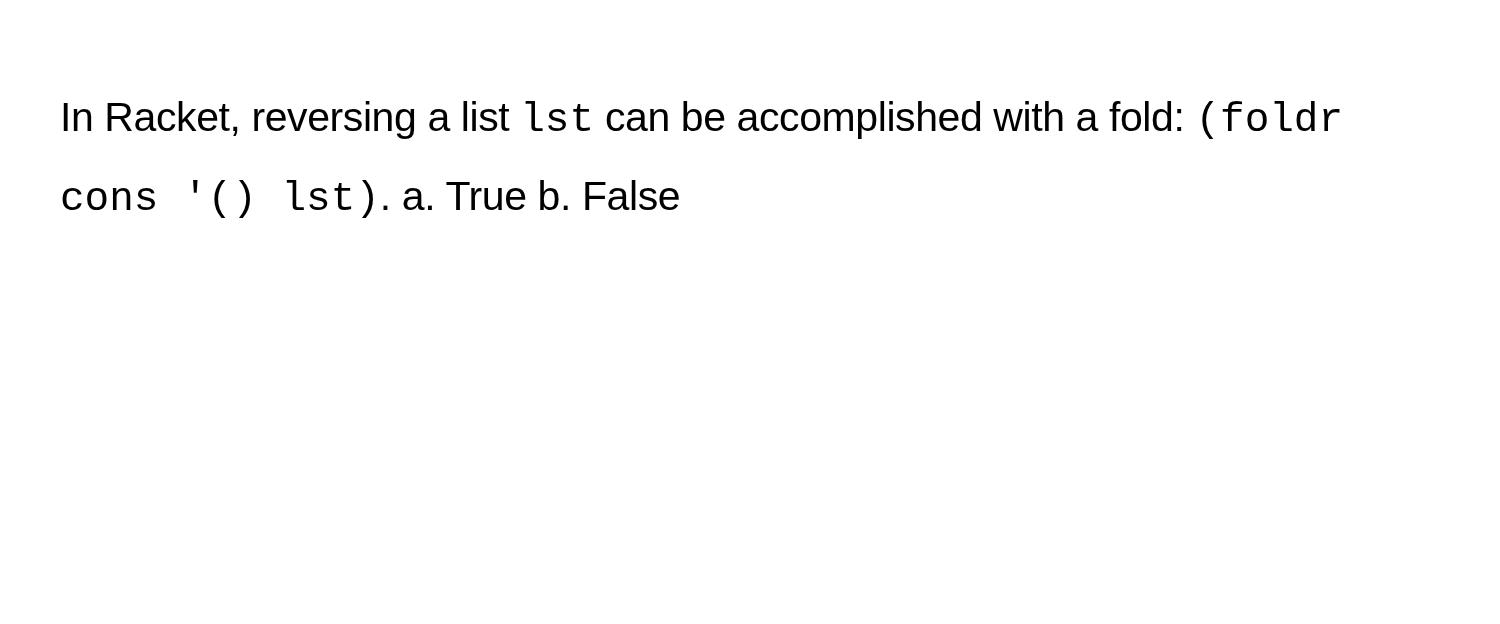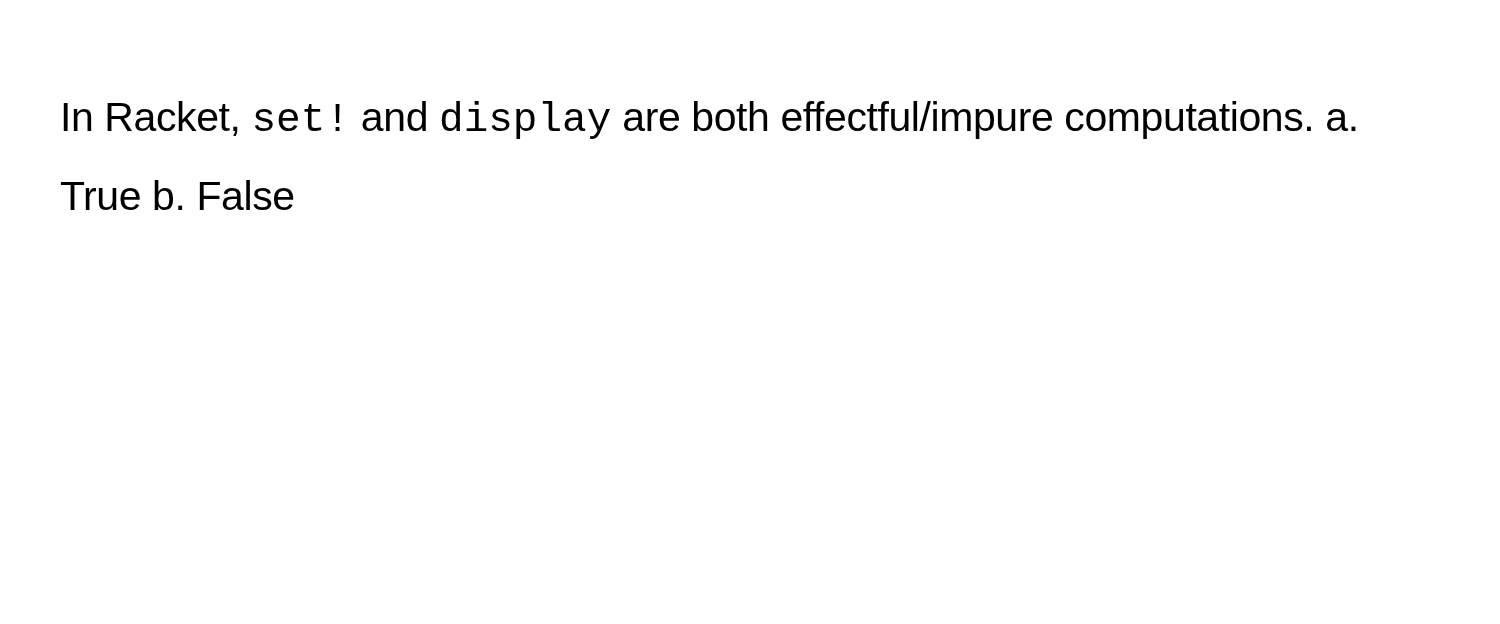--- a/index.html
+++ b/index.html
@@ -26,15 +26,15 @@
     .mono {
       font-family: "Courier New", Courier, monospace;
       letter-spacing: 0;
     }
   </style>
 </head>
 <body>
 
 <div class="content">
   <div class="para">
-    <span>In Racket, </span><span class="mono">set!</span><span> and </span><span class="mono">display</span><span> are both effectful/impure computations. a. True b. False</span>
+    <span>In Racket, reversing a list </span><span class="mono">lst</span><span> can be accomplished with a fold: </span><span class="mono">(foldr cons '() lst)</span><span>. a. True b. False</span>
   </div>
 </div>
 
 </body></html>

